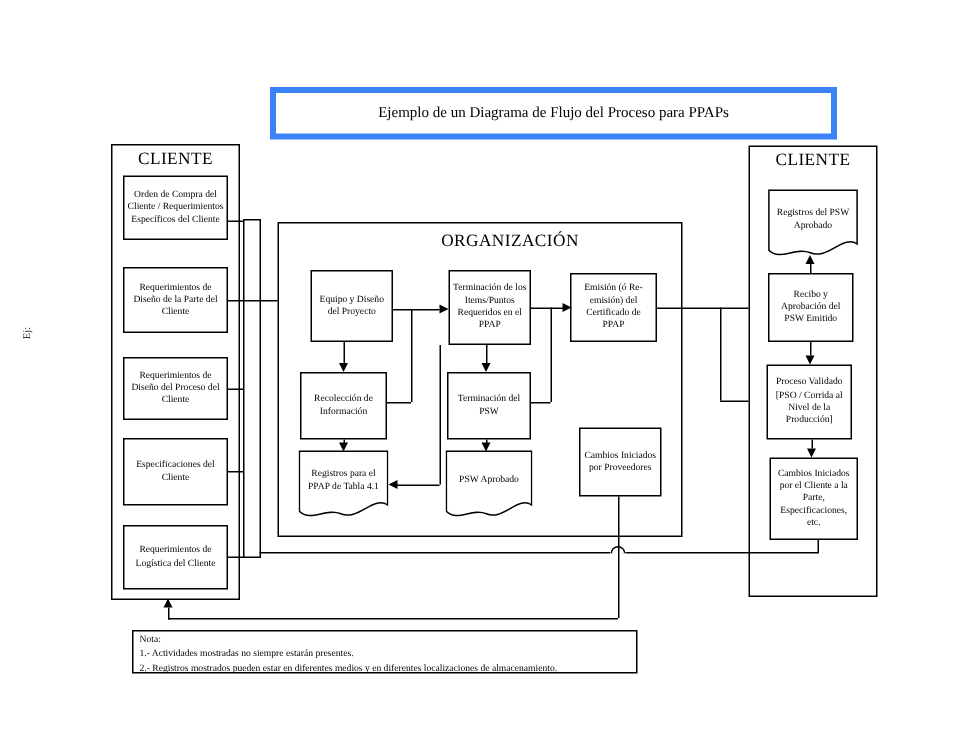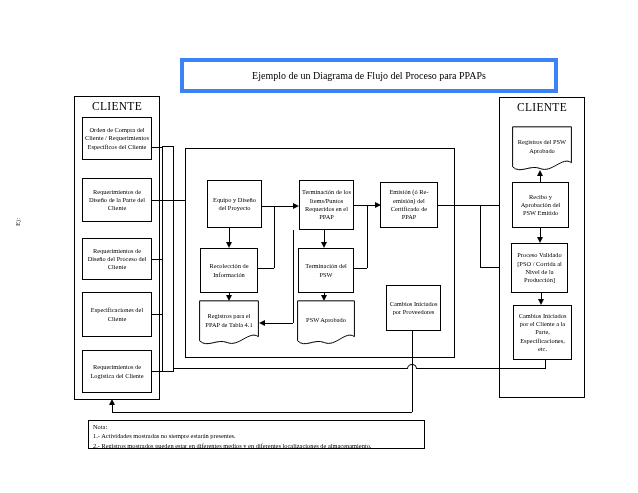--- a/index.html
+++ b/index.html
@@ -61,20 +61,21 @@
 
   <div class="trunk"></div>
   <div class="hl" style="left:152px;top:147px;width:10px;"></div>
   <div class="hl" style="left:152px;top:259px;width:10px;"></div>
   <div class="hl" style="left:152px;top:314px;width:10px;"></div>
   <div class="hl" style="left:152px;top:371px;width:10px;"></div>
   <div class="hl" style="left:152px;top:200px;width:49px;"></div>
   <div class="ar" style="left:201px;top:197px;"></div>
 
   <div class="outline" style="left:185px;top:148px;width:270px;height:210px;"></div>
+  <div class="colhdr" style="left:240px;top:155px;width:200px;">ORGANIZACIÓN</div>
 
   <div class="bx" style="left:207px;top:180px;width:55px;height:48px;">Equipo y Diseño del Proyecto</div>
   <div class="bx" style="left:299px;top:180px;width:55px;height:50px;">Terminación de los Items/Puntos Requeridos en el PPAP</div>
   <div class="bx" style="left:380px;top:182px;width:58px;height:46px;">Emisión (ó Re-emisión) del Certificado de PPAP</div>
   <div class="bx" style="left:200px;top:248px;width:58px;height:45px;">Recolección de Información</div>
   <div class="bx" style="left:298px;top:248px;width:56px;height:45px;">Terminación del PSW</div>
 
   <div class="doc" style="left:199px;top:300px;width:60px;height:50px;">
     <svg viewBox="0 0 100 60" preserveAspectRatio="none">
       <path d="M1,1 L99,1 L99,44 C84,36 66,57 47,51 C30,46 14,58 1,49 Z" fill="#fff" stroke="#000" stroke-width="1" vector-effect="non-scaling-stroke"></path>

